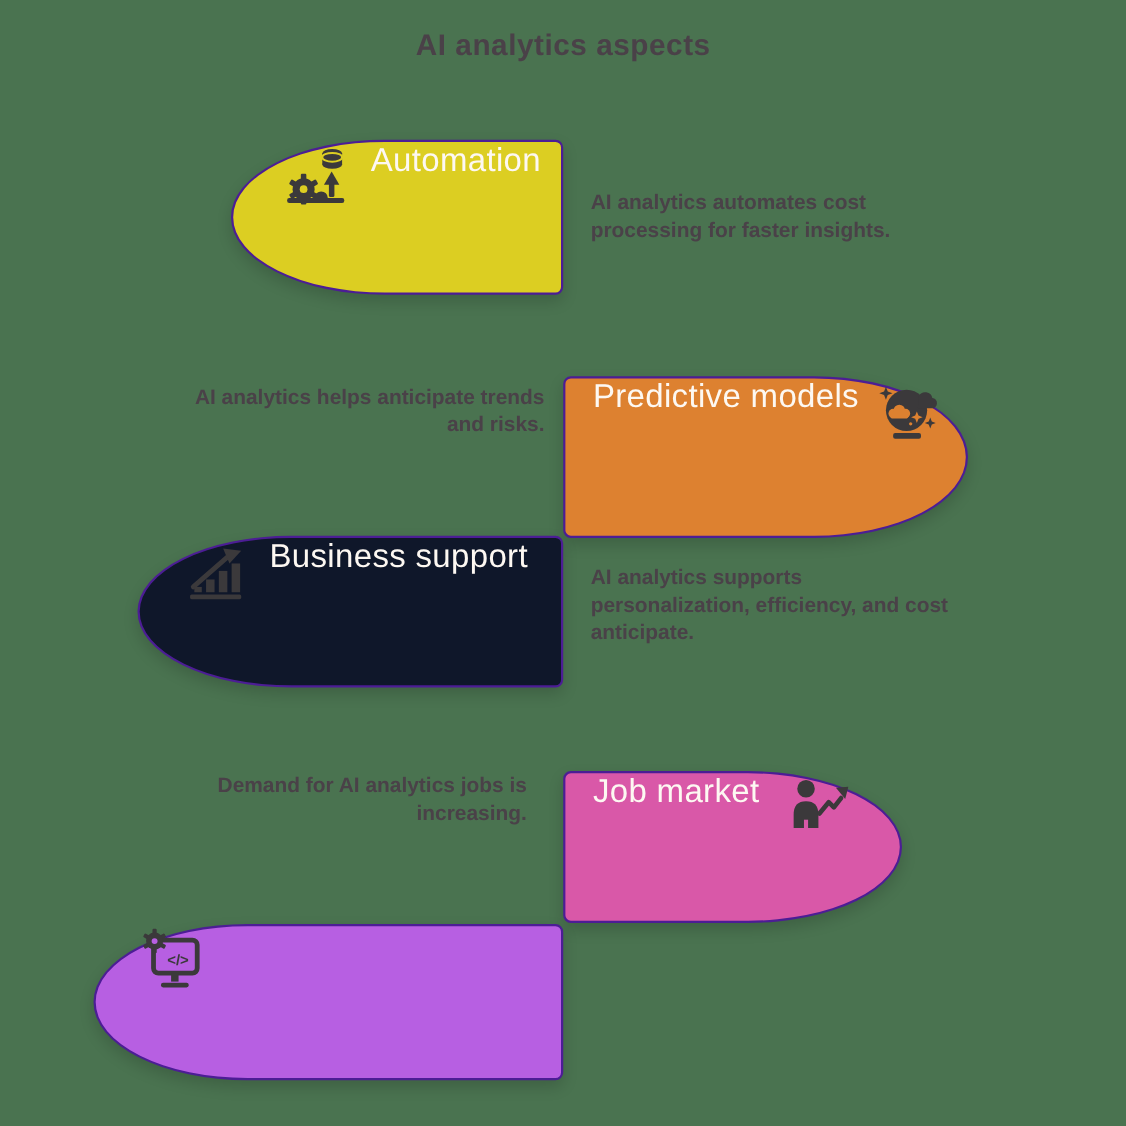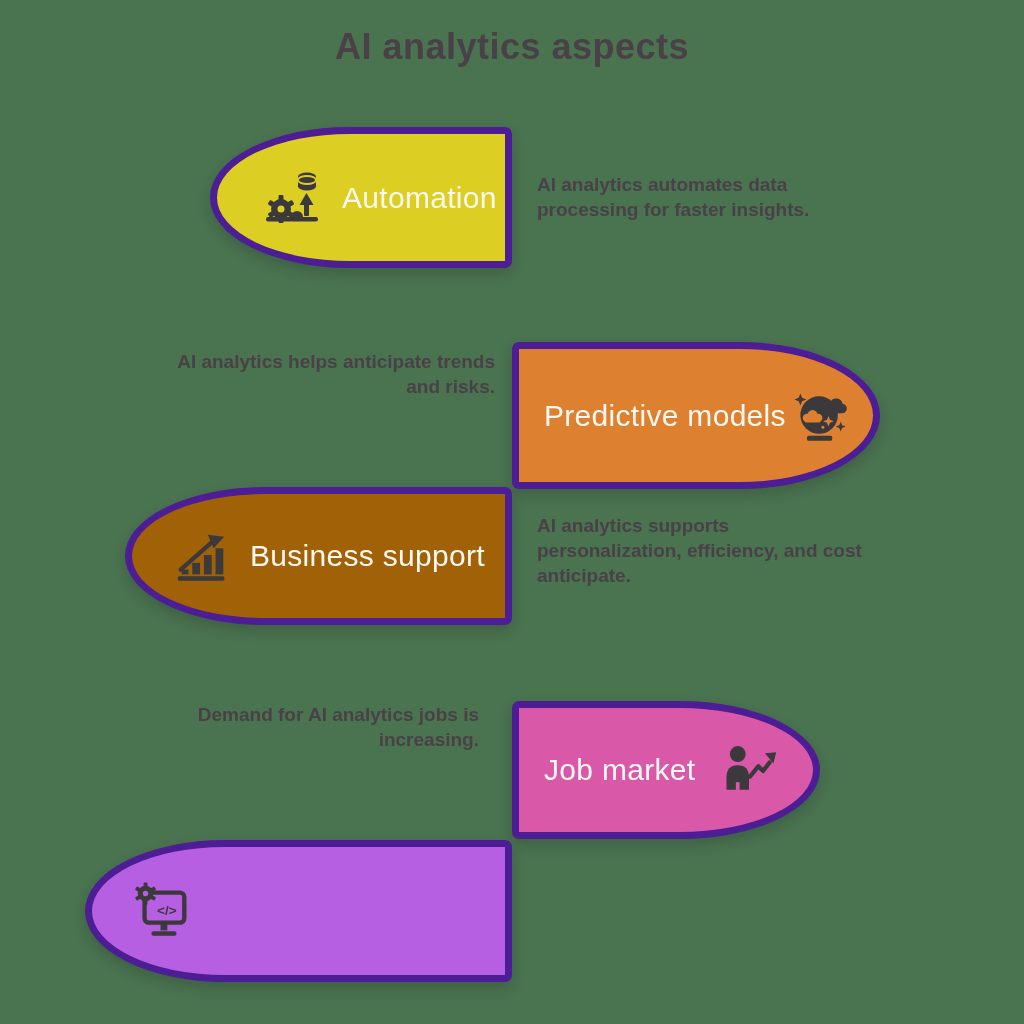--- a/index.html
+++ b/index.html
@@ -8,29 +8,29 @@
     background: #4a7350;
     font-family: "Liberation Sans", sans-serif;
     position: relative;
     overflow: hidden;
   }
   .stage { position: absolute; inset: 0; }
 
   .title {
     position: absolute; top: 26px; left: 0; width: 1024px;
     text-align: center;
-    font-size: 36px; font-weight: 700; letter-spacing: .5px;
+    font-size: 27px; font-weight: 700; letter-spacing: .5px;
     color: #4a4148;
   }
 
   .card {
     --ink: #3b393b;
     position: absolute;
-    display: flex; align-items: center;
-    border: 7px solid #4c1d95;
+    display: flex; align-items: flex-start;
+    border: 2px solid #4c1d95;
     box-sizing: border-box;
     box-shadow: 0 6px 14px rgba(0,0,0,.16);
   }
   .round-left  { border-radius: 140px 7px 7px 140px / 50% 7px 7px 50%; }
   .round-right { border-radius: 7px 140px 140px 7px / 7px 50% 50% 7px; margin-top: 39px; }
 
   .card-label {
     font-size: 30px; font-weight: 400; letter-spacing: .3px;
     color: #fdf8f2; white-space: nowrap;
   }
@@ -84,21 +84,21 @@
         <ellipse cx="46" cy="10.5" rx="9" ry="4"></ellipse>
         <rect x="37" y="10.5" width="18" height="10"></rect>
         <ellipse cx="46" cy="20.5" rx="9" ry="4"></ellipse>
         <ellipse cx="46" cy="14" rx="9" ry="4" fill="none" stroke="var(--card)" stroke-width="1.8"></ellipse>
         <rect x="5" y="51" width="52" height="4.5" rx="2"></rect>
       </svg>
     </span>
     <span class="gap"></span>
     <span class="card-label">Automation</span>
   </div>
-  <div class="desc d1">AI analytics automates data processing for faster insights.</div>
+  <div class="desc d1">AI analytics automates cost processing for faster insights.</div>
 
   <div class="card round-right c2" style="background: rgb(221, 129, 48); --card: #dd8130;">
     <span class="card-label">Predictive models</span>
     <span class="icon push">
       <svg width="60" height="60" viewBox="0 0 64 64" aria-hidden="true">
         <circle cx="30" cy="31" r="20"></circle>
         <path d="M42 17 a7 7 0 0 1 13 2 a5 5 0 0 1 -1 10 h-13 z"></path>
         <g fill="var(--card)">
           <circle cx="17" cy="34" r="4.5"></circle>
           <circle cx="23" cy="31" r="5.5"></circle>
@@ -108,21 +108,21 @@
           <circle cx="34" cy="44" r="1.6"></circle>
         </g>
         <path d="M10 8 l1.8 4.6 4.6 1.8 -4.6 1.8 -1.8 4.6 -1.8 -4.6 -4.6 -1.8 4.6 -1.8 Z"></path>
         <path d="M53 38 l1.5 3.8 3.8 1.5 -3.8 1.5 -1.5 3.8 -1.5 -3.8 -3.8 -1.5 3.8 -1.5 Z"></path>
         <rect x="17" y="53" width="27" height="5.5" rx="2"></rect>
       </svg>
     </span>
   </div>
   <div class="desc d2">AI analytics helps anticipate trends and risks.</div>
 
-  <div class="card round-left c3" style="background: #a16207; --card: #e25752;">
+  <div class="card round-left c3" style="background: #0f172a; --card: #e25752;">
     <span class="icon">
       <svg width="62" height="62" viewBox="0 0 64 64" aria-hidden="true">
         <path d="M10 46 L42 18" fill="none" stroke="var(--ink)" stroke-width="4.5" stroke-linecap="round"></path>
         <path d="M38 10 L55 12 L44 24 Z"></path>
         <rect x="11" y="46" width="7" height="5"></rect>
         <rect x="22" y="39" width="8" height="12"></rect>
         <rect x="34" y="31" width="8" height="20"></rect>
         <rect x="46" y="24" width="8" height="27"></rect>
         <rect x="7" y="53" width="48" height="4.5" rx="1.5"></rect>
       </svg>

